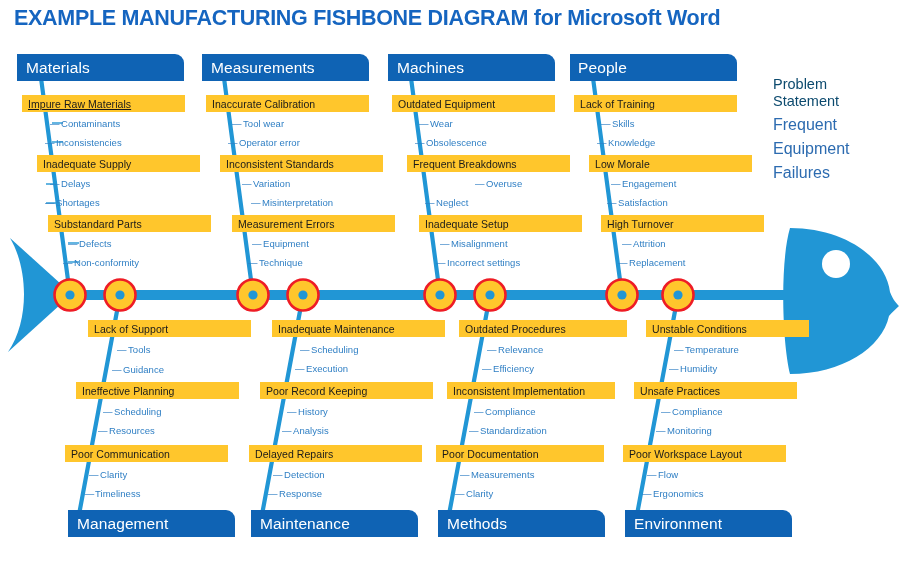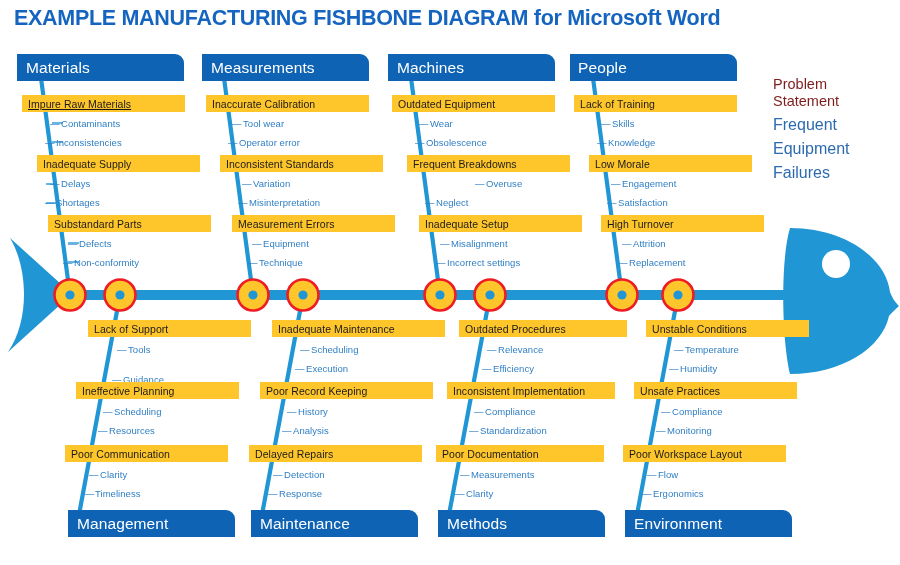--- a/index.html
+++ b/index.html
@@ -43,21 +43,21 @@
   
   .sub{
     position:absolute;font-size:9.5px;color:#2f7fc4;
     white-space:nowrap;letter-spacing:0.05px;
   }
   .sub .dash{display:inline-block;width:11px;}
 
   
   .ps-label{
     position:absolute;left:773px;top:76px;width:125px;
-    font-size:14.5px;line-height:17px;color:#7f1d1d;
+    font-size:14.5px;line-height:17px;color:#0c4a6e;
   }
   .ps-text{
     position:absolute;left:773px;top:113px;width:128px;
     font-size:16px;line-height:24px;color:#2c6bb0;
   }
 </style>
 </head>
 <body>
 
 <div id="stage">
@@ -192,21 +192,21 @@
   <div class="sub" style="left:232px;top:118px;">
     <span class="dash">—</span><span>Tool wear</span></div>
   <div class="sub" style="left:228px;top:137px;">
     <span class="dash">—</span><span>Operator error</span></div>
 
   <div class="cause" style="left:220px;top:155px;width:163px;">
     <span>Inconsistent Standards</span>
     </div>
   <div class="sub" style="left:242px;top:178px;">
     <span class="dash">—</span><span>Variation</span></div>
-  <div class="sub" style="left:238px;top:197px;">
+  <div class="sub" style="left:238px;top:197px;padding-left:13px;">
     <span class="dash">—</span><span>Misinterpretation</span></div>
 
   <div class="cause" style="left:232px;top:215px;width:163px;">
     <span>Measurement Errors</span>
     </div>
   <div class="sub" style="left:252px;top:238px;">
     <span class="dash">—</span><span>Equipment</span></div>
   <div class="sub" style="left:248px;top:257px;">
     <span class="dash">—</span><span>Technique</span></div>
 
@@ -256,21 +256,21 @@
   <div class="sub" style="left:622px;top:238px;">
     <span class="dash">—</span><span>Attrition</span></div>
   <div class="sub" style="left:618px;top:257px;">
     <span class="dash">—</span><span>Replacement</span></div>
 
   <div class="cause" style="left:88px;top:320px;width:163px;">
     <span>Lack of Support</span>
     </div>
   <div class="sub" style="left:117px;top:344px;">
     <span class="dash">—</span><span>Tools</span></div>
-  <div class="sub" style="left:112px;top:374px;">
+  <div class="sub" style="left:112px;top:364px;">
     <span class="dash">—</span><span>Guidance</span></div>
 
   <div class="cause" style="left:76px;top:382px;width:163px;">
     <span>Ineffective Planning</span>
     </div>
   <div class="sub" style="left:103px;top:406px;">
     <span class="dash">—</span><span>Scheduling</span></div>
   <div class="sub" style="left:98px;top:425px;">
     <span class="dash">—</span><span>Resources</span></div>
 

